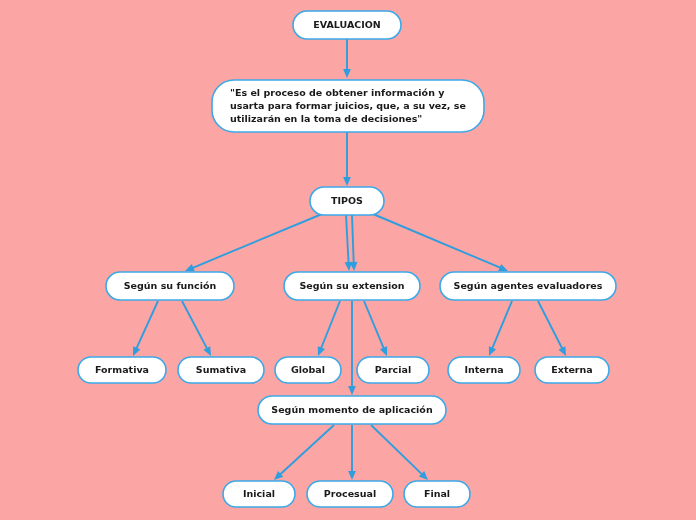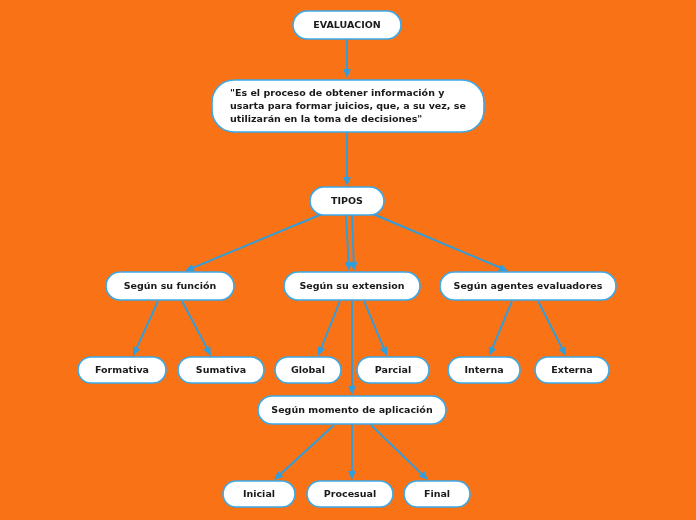--- a/index.html
+++ b/index.html
@@ -11,21 +11,21 @@
   body {
     width: 696px;
     height: 520px;
     overflow: hidden;
     font-family: "DejaVu Sans", sans-serif;
   }
   #diagram-root {
     position: relative;
     width: 696px;
     height: 520px;
-    background: #f97316;
+    background: #fca5a5;
   }
   svg.canvas {
     position: absolute;
     top: 0;
     left: 0;
     width: 696px;
     height: 520px;
     display: block;
   }
   .node-box {

